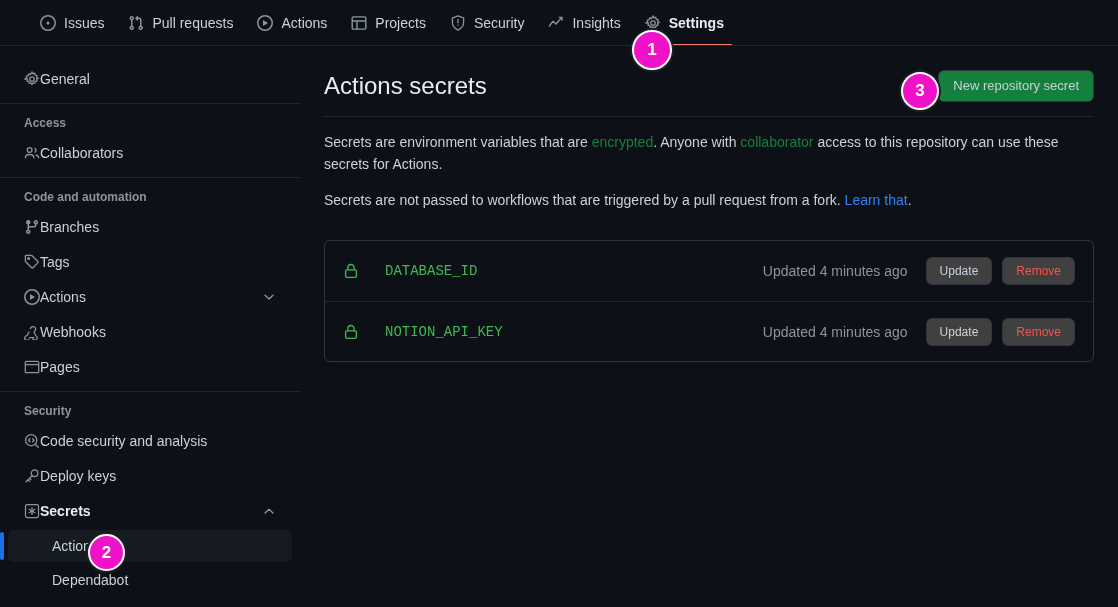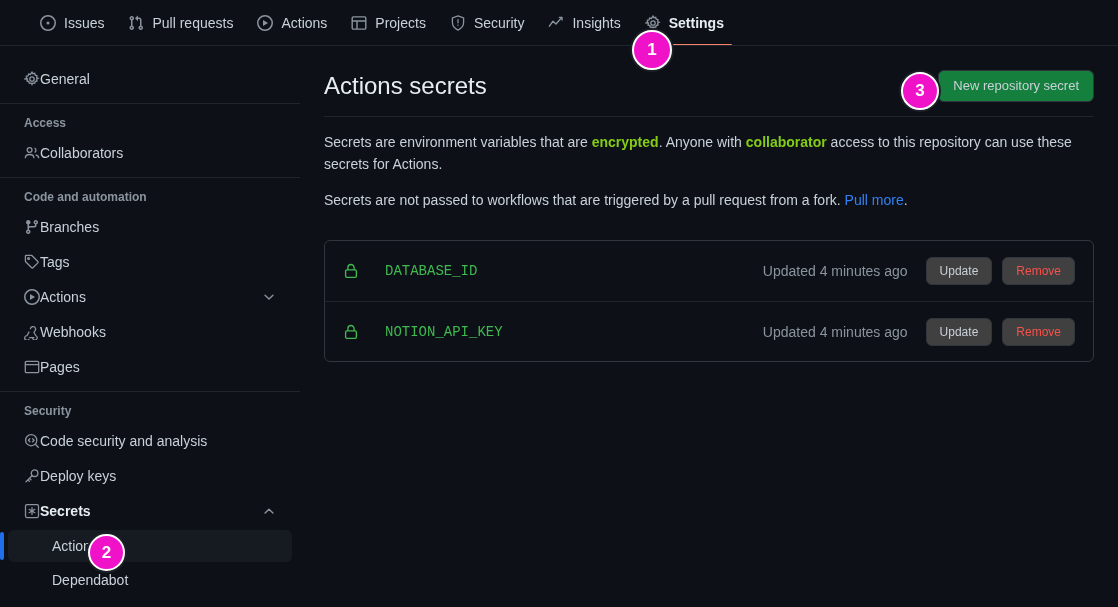--- a/index.html
+++ b/index.html
@@ -75,21 +75,21 @@
     display: flex; align-items: center; justify-content: space-between;
     padding-bottom: 14px; border-bottom: 1px solid #21262d;
   }
   .main-title { font-size: 24px; font-weight: normal; color: #e6edf3; }
   .btn-primary {
     font-size: 13px; color: #c9d1d9;
     background: #15803d; border: 1px solid #30363d; border-radius: 6px;
     padding: 6px 14px; line-height: 18px; white-space: nowrap;
   }
   .para { font-size: 14px; line-height: 1.55; color: #c9d1d9; margin-top: 15px; }
-  .para b { font-weight: bold; color: #84cc16; }
+  .para b { font-weight: normal; color: #15803d; }
   .lnk { color: #2f81f7; text-decoration: none; }
 
   .secrets-box {
     margin-top: 28px; border: 1px solid #30363d; border-radius: 6px;
     overflow: hidden; background: #0d1117;
   }
   .secret-row {
     display: flex; align-items: center; height: 60px; padding: 0 18px;
   }
   .secret-row + .secret-row { border-top: 1px solid #21262d; }
@@ -343,21 +343,21 @@
     <div class="main-head">
       <div class="main-title">Actions secrets</div>
       <button class="btn-primary">New repository secret</button>
     </div>
 
     <p class="para">
       <span>Secrets are environment variables that are </span><b>encrypted</b><span>. Anyone with </span><b>collaborator</b><span> access to this repository can use these secrets for Actions.</span>
     </p>
 
     <p class="para">
-      <span>Secrets are not passed to workflows that are triggered by a pull request from a fork. </span><a class="lnk" href="#">Pull more</a><span>.</span>
+      <span>Secrets are not passed to workflows that are triggered by a pull request from a fork. </span><a class="lnk" href="#">Learn that</a><span>.</span>
     </p>
 
     <div class="secrets-box">
 
       <div class="secret-row">
         <span class="lock">
           <svg viewBox="0 0 16 16" fill="none" stroke="currentColor" stroke-width="1.35">
               <rect x="2.6" y="6.9" width="10.8" height="7.4" rx="1.3"></rect>
               <path d="M4.9 6.9V4.6a3.1 3.1 0 016.2 0v2.3"></path>
             </svg>

